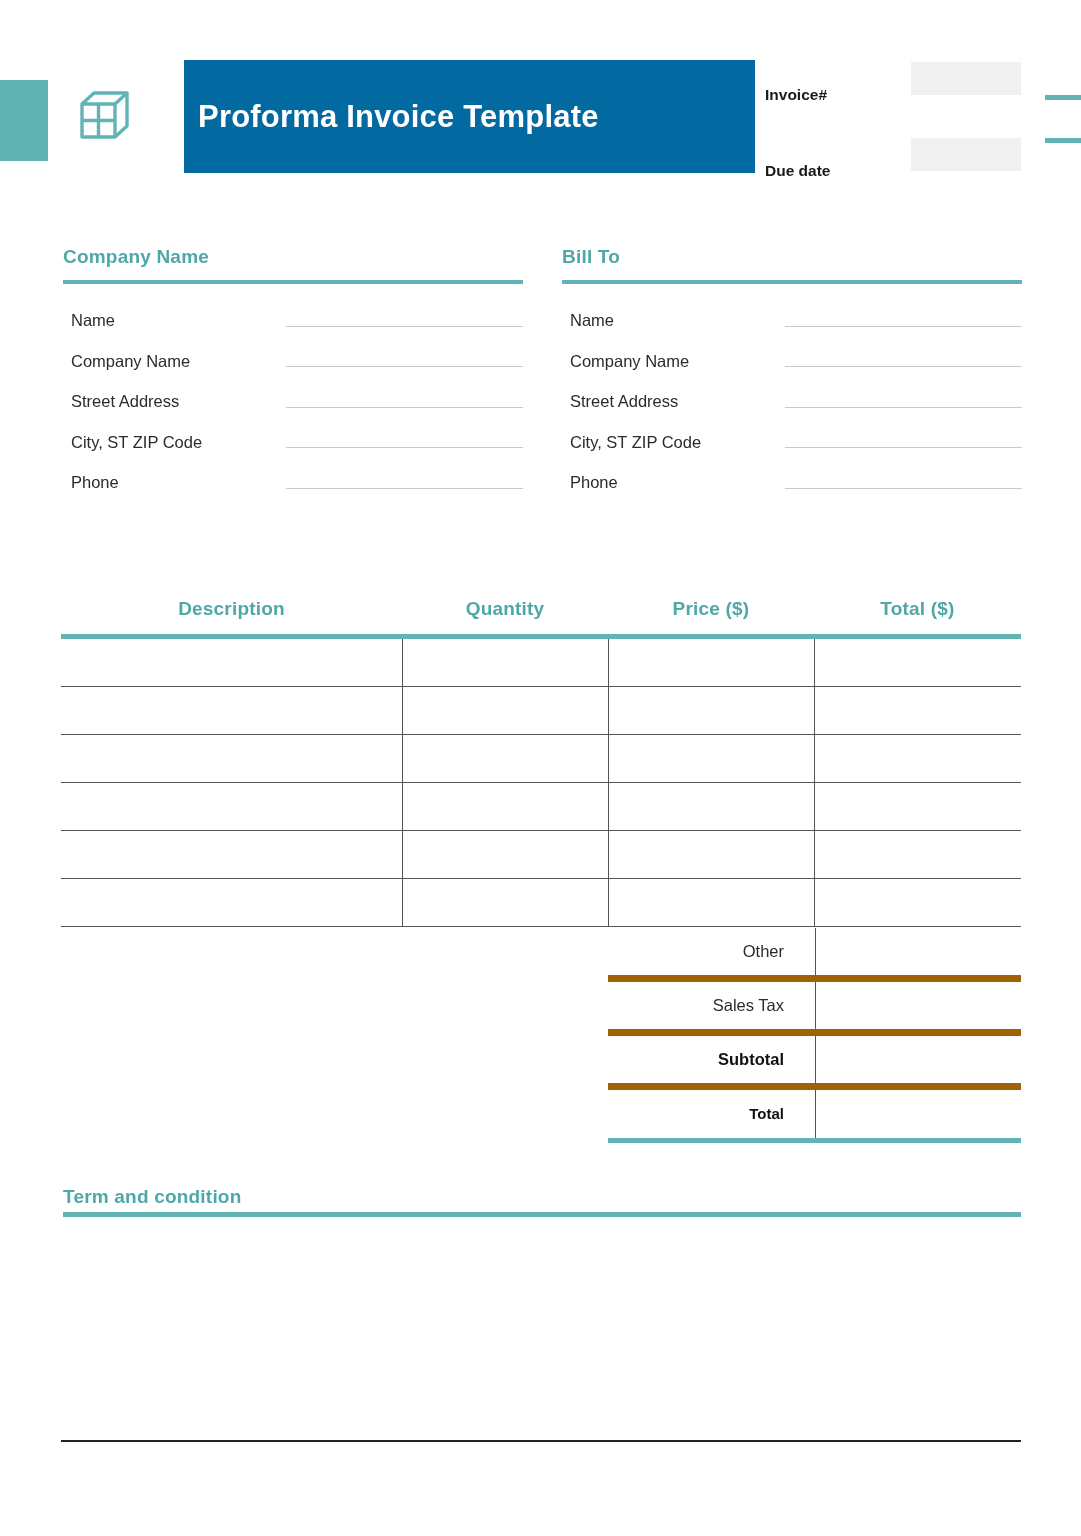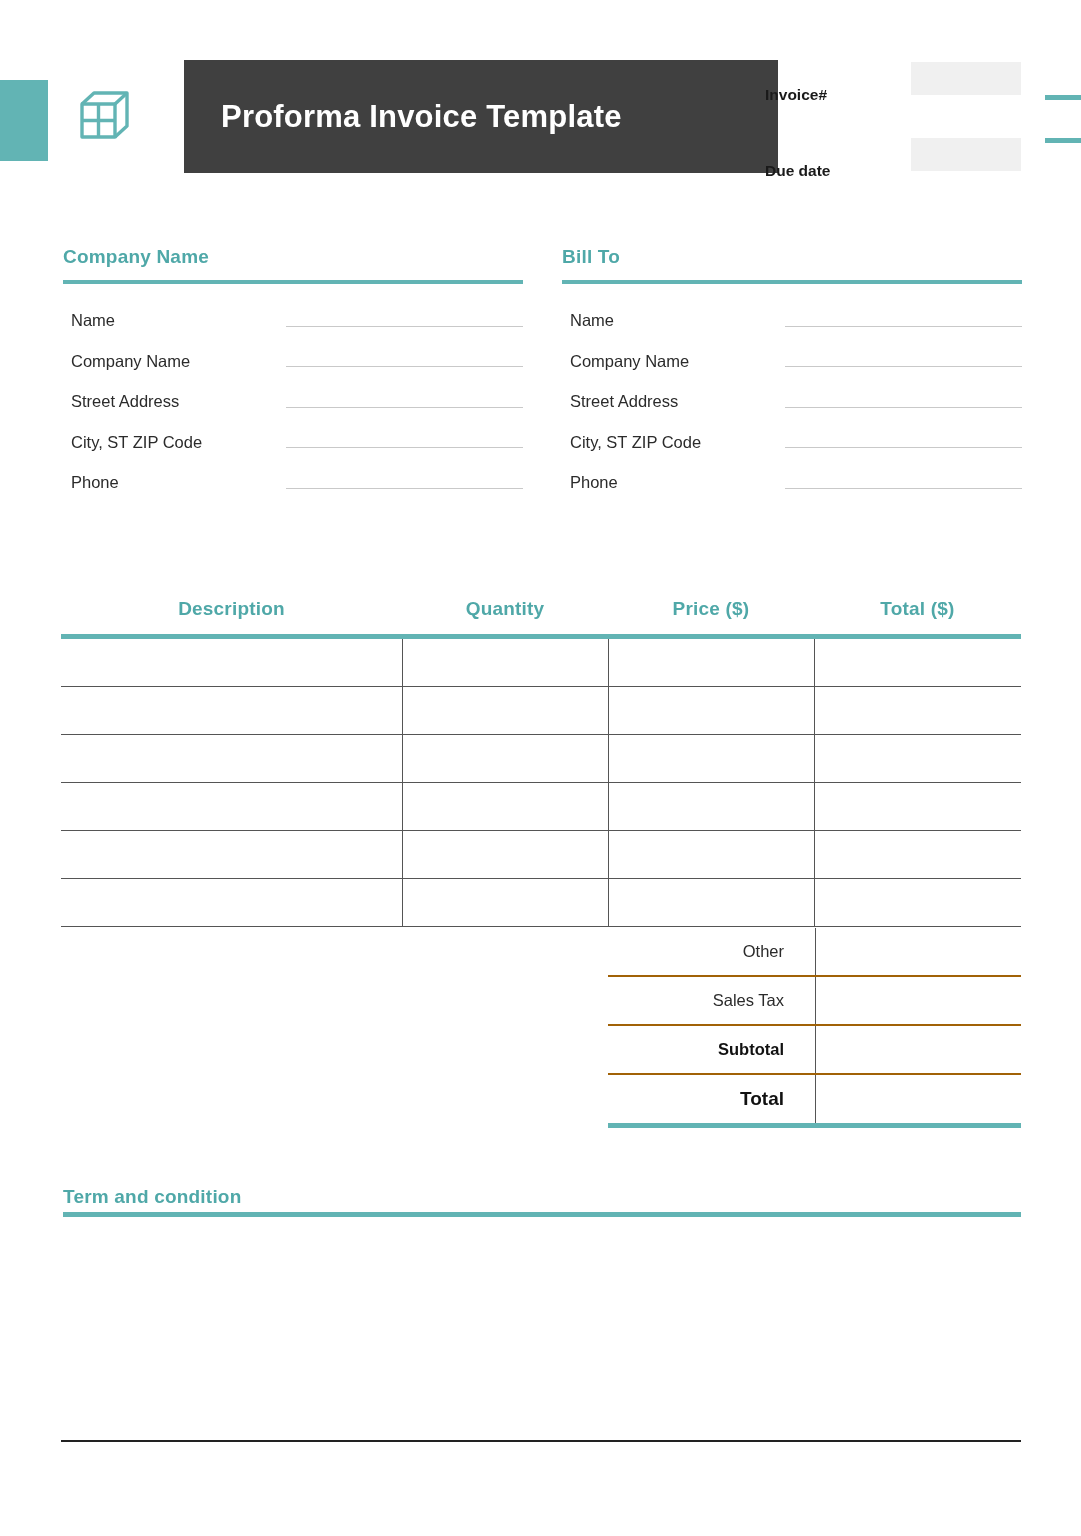--- a/index.html
+++ b/index.html
@@ -34,24 +34,23 @@
     top: 88px;
     width: 58px;
     height: 58px;
   }
   .title-banner {
     position: absolute;
     left: 184px;
     top: 60px;
     width: 571px;
     height: 113px;
-    background: #404040;
+    background: #0369a1;
     display: flex;
     align-items: center;
-    padding-left: 23px;
   }
   .title-text {
     color: #ffffff;
     font-size: 31px;
     font-weight: bold;
     letter-spacing: 0.2px;
     padding-left: 14px;
   }
 
   .meta-block {
@@ -195,39 +194,39 @@
   
   .totals {
     position: absolute;
     left: 608px;
     top: 928px;
     width: 413px;
   }
   .total-row {
     position: relative;
     height: 47px;
-    border-bottom: 2px solid #a16207;
+    border-bottom: 7px solid #a16207;
   }
   .total-row.grand { height: 48px; border-bottom: none; }
   .total-label {
     position: absolute;
     left: 0;
     top: 0;
     width: 190px;
     height: 47px;
     line-height: 47px;
     text-align: right;
     padding-right: 14px;
     box-sizing: border-box;
     font-size: 16.5px;
     color: #2b2b2b;
     white-space: nowrap;
   }
   .total-label.bold { font-weight: bold; color: #111111; }
-  .total-label.grandlabel { font-size: 19px; font-weight: bold; color: #111111; }
+  .total-label.grandlabel { font-size: 15px; font-weight: bold; color: #111111; }
   .total-divider {
     position: absolute;
     left: 207px;
     top: 0;
     bottom: 0;
     width: 1px;
     background: #555555;
   }
   .total-value {
     position: absolute;

